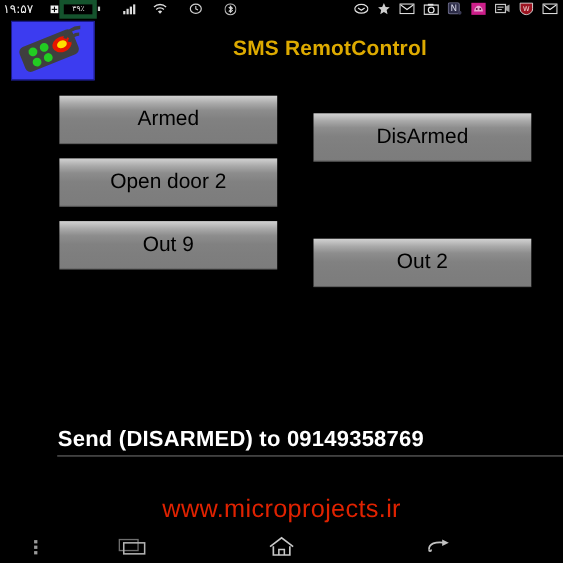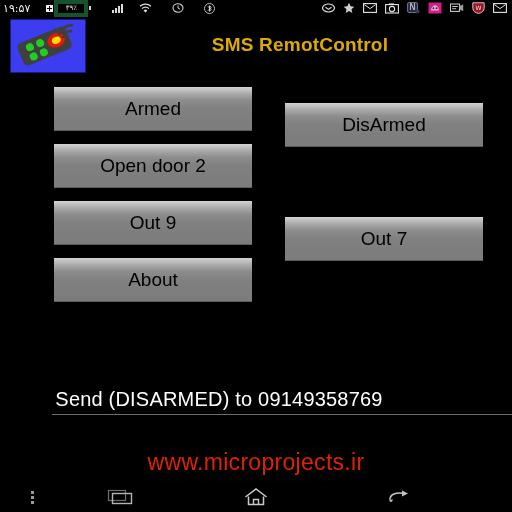--- a/index.html
+++ b/index.html
@@ -176,20 +176,21 @@
 
   
   #send-status {
     position: absolute;
     left: 0; top: 388px;
     width: 438px;
     text-align: center;
     color: #ffffff;
     font-size: 20px;
     letter-spacing: 0.2px;
+    font-weight: bold;
   }
   #status-underline {
     position: absolute;
     left: 52px; top: 414px;
     width: 460px; height: 1px;
     background: #6d6d6d;
   }
 
   
   #website {
@@ -361,26 +362,25 @@
       <button class="app-btn col-left">Armed</button>
       <button class="app-btn col-right">DisArmed</button>
     </div>
 
     <div class="btn-row">
       <button class="app-btn col-left">Open door 2</button>
     </div>
 
     <div class="btn-row">
       <button class="app-btn col-left">Out 9</button>
-      <button class="app-btn col-right">Out 7</button>
+      <button class="app-btn col-right">Out 2</button>
     </div>
 
 
     <div class="btn-row">
-      <button class="app-btn col-left">About</button>
     </div>
   </div>
 
   <div id="send-status">Send (DISARMED) to 09149358769</div>
   <div id="status-underline"></div>
 
   <div id="website">www.microprojects.ir</div>
 
   <div id="nav-bar">
     <div class="nav-btn" id="nav-menu">

